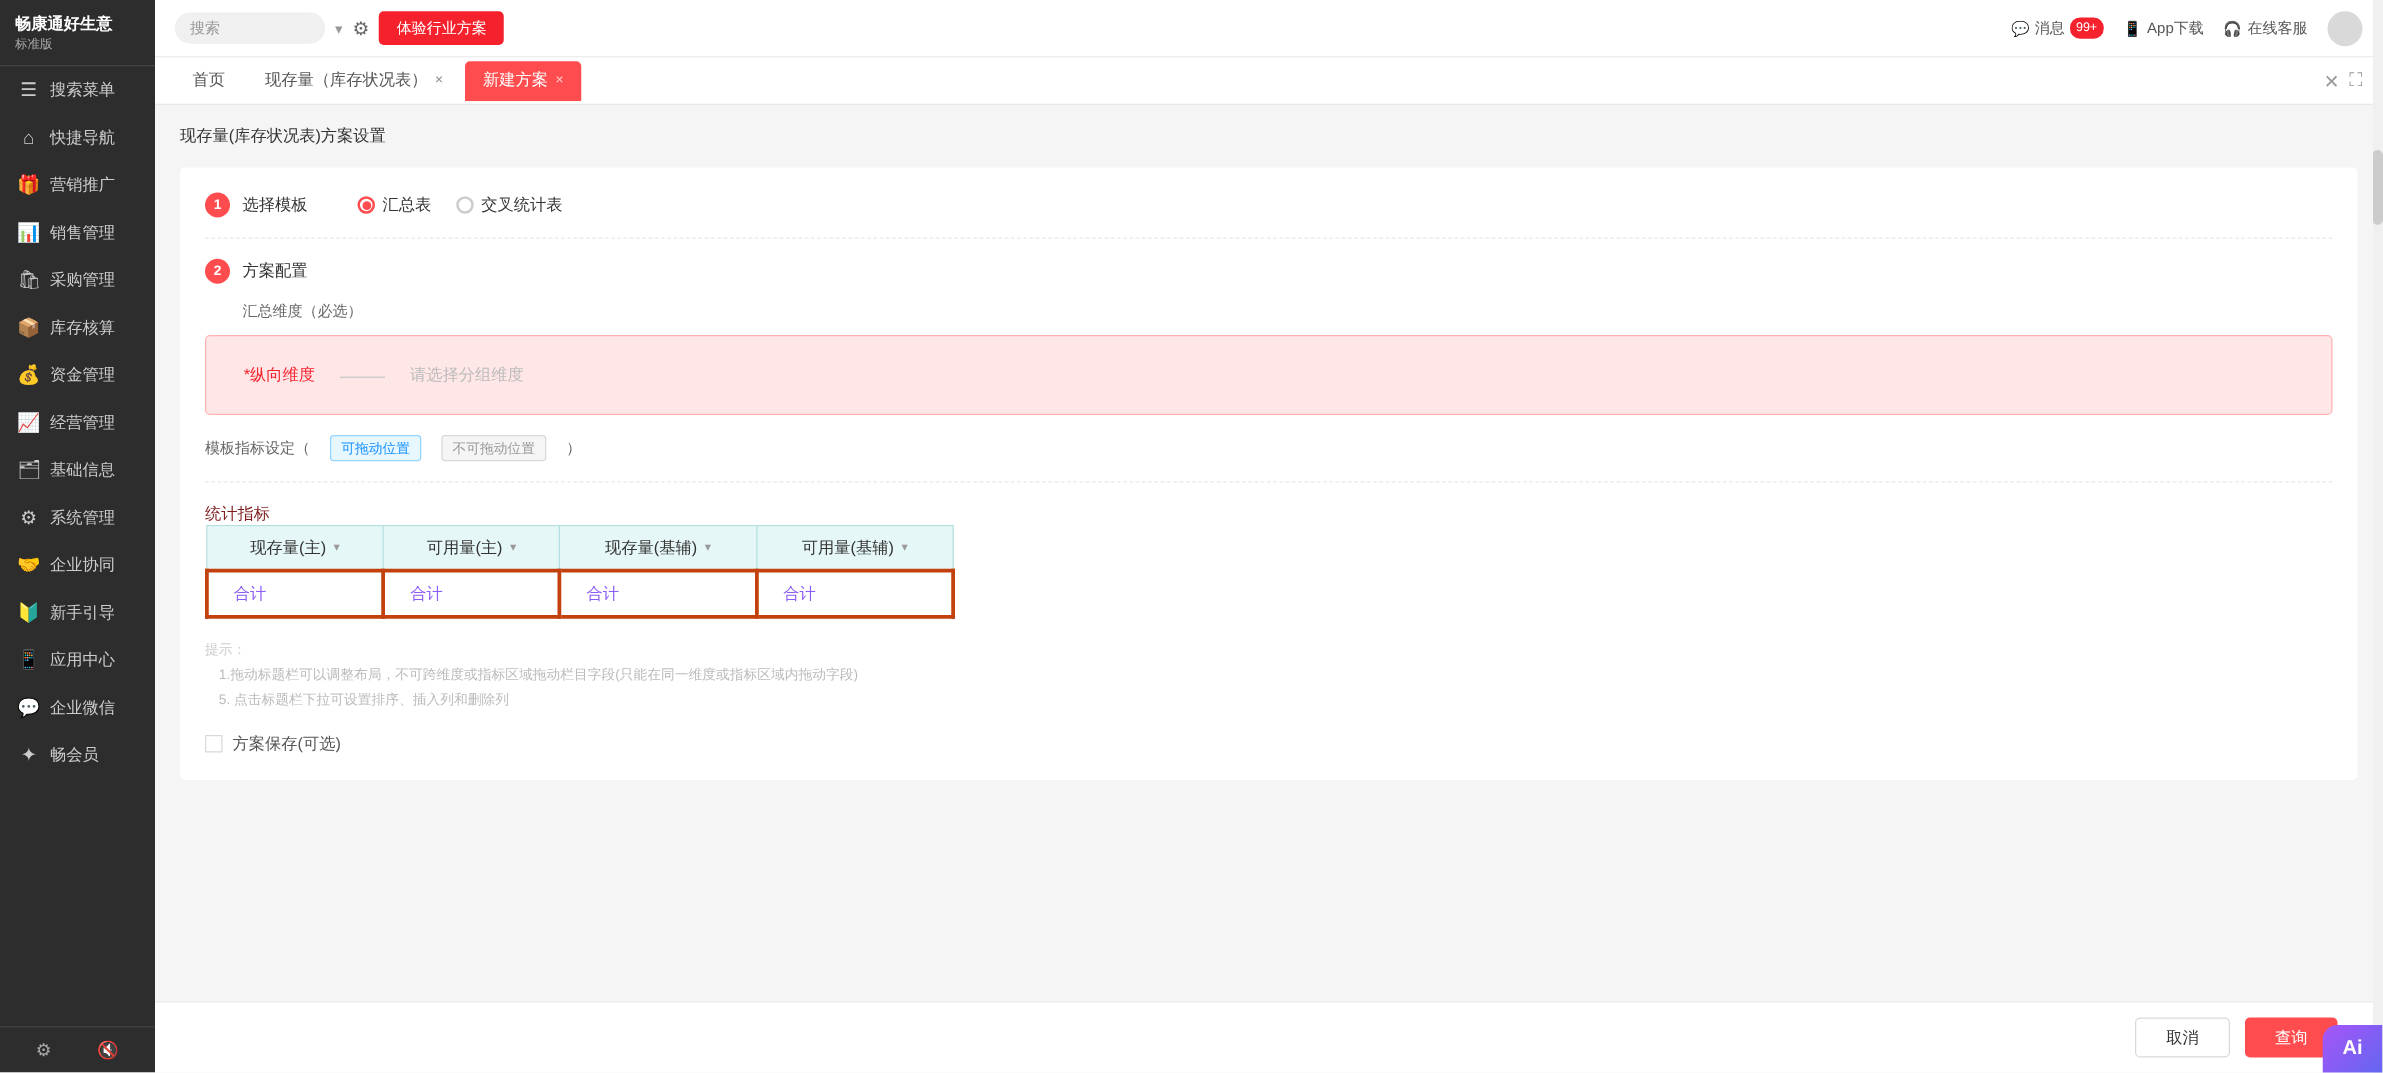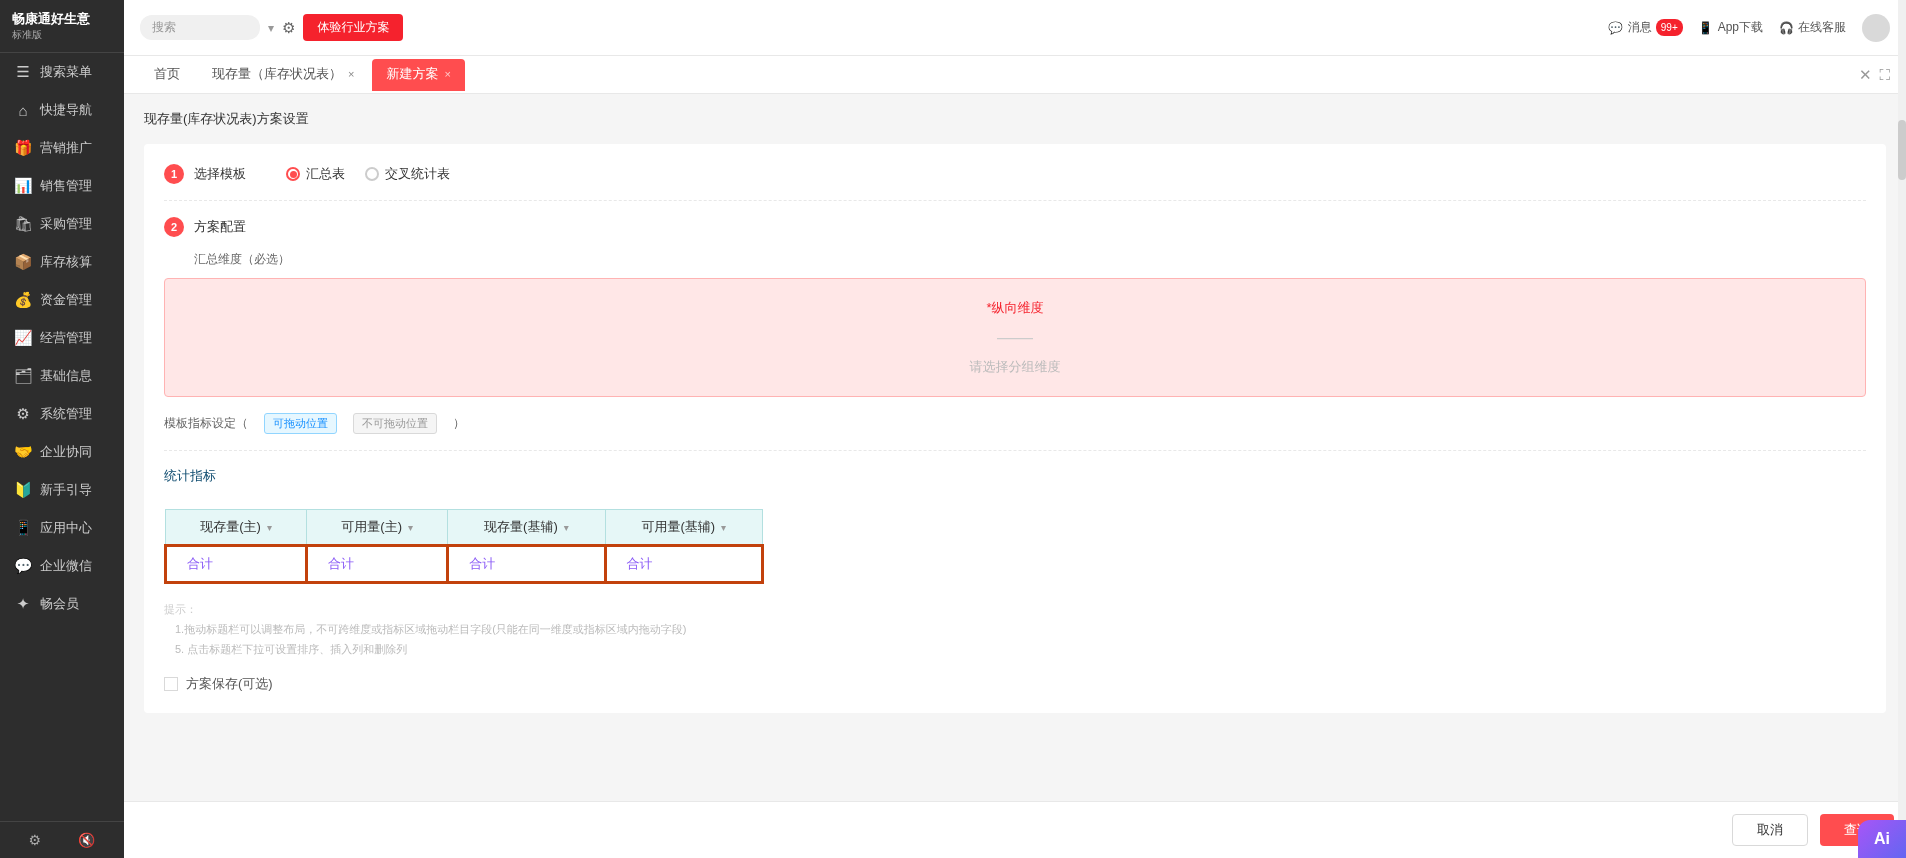--- a/index.html
+++ b/index.html
@@ -60,21 +60,21 @@
       overflow: hidden;
     }
 
     
     .topbar {
       background: #fff;
       border-bottom: 1px solid #e8e8e8;
       display: flex;
       align-items: center;
       padding: 0 16px;
-      height: 56px;
+      height: 46px;
       gap: 10px;
       flex-shrink: 0;
     }
     .topbar-left {
       display: flex;
       align-items: center;
       gap: 8px;
       flex: 1;
     }
     .topbar-search-bar {
@@ -265,23 +265,22 @@
     }
 
     .dimension-box {
       background: #ffe7e7;
       border: 1px solid #ffb3b3;
       border-radius: 4px;
       padding: 20px 30px;
       margin: 0 0 16px 0;
       display: flex;
       align-items: center;
-      gap: 10px;
+      gap: 20px;
       min-height: 64px;
-      flex-direction: column;
     }
     .dimension-label {
       color: #f5222d;
       font-size: 13px;
       white-space: nowrap;
     }
     .dimension-divider {
       color: #ccc;
       font-size: 18px;
     }
@@ -313,23 +312,23 @@
       background: #f5f5f5;
       border: 1px solid #d9d9d9;
       border-radius: 3px;
       padding: 2px 8px;
       font-size: 11px;
       color: #999;
     }
 
     
     .stats-section-title {
-      color: #0c4a6e;
-      font-size: 13px;
-      margin-bottom: 24px;
+      color: #7f1d1d;
+      font-size: 13px;
+      margin-bottom: 0;
     }
     .stats-table {
       border-collapse: collapse;
       width: auto;
       min-width: 600px;
     }
     .stats-table th {
       background: #e6f7f7;
       border: 1px solid #b3e0e0;
       padding: 8px 20px;
@@ -377,21 +376,21 @@
       height: 14px;
       border: 1px solid #d9d9d9;
       background: #fff;
       cursor: pointer;
     }
 
     
     .action-bar {
       background: #fff;
       border-top: 1px solid #e8e8e8;
-      padding: 12px 12px;
+      padding: 12px 36px;
       display: flex;
       justify-content: flex-end;
       gap: 12px;
       flex-shrink: 0;
     }
     .btn-cancel {
       background: #fff;
       border: 1px solid #d9d9d9;
       border-radius: 4px;
       padding: 6px 24px;

